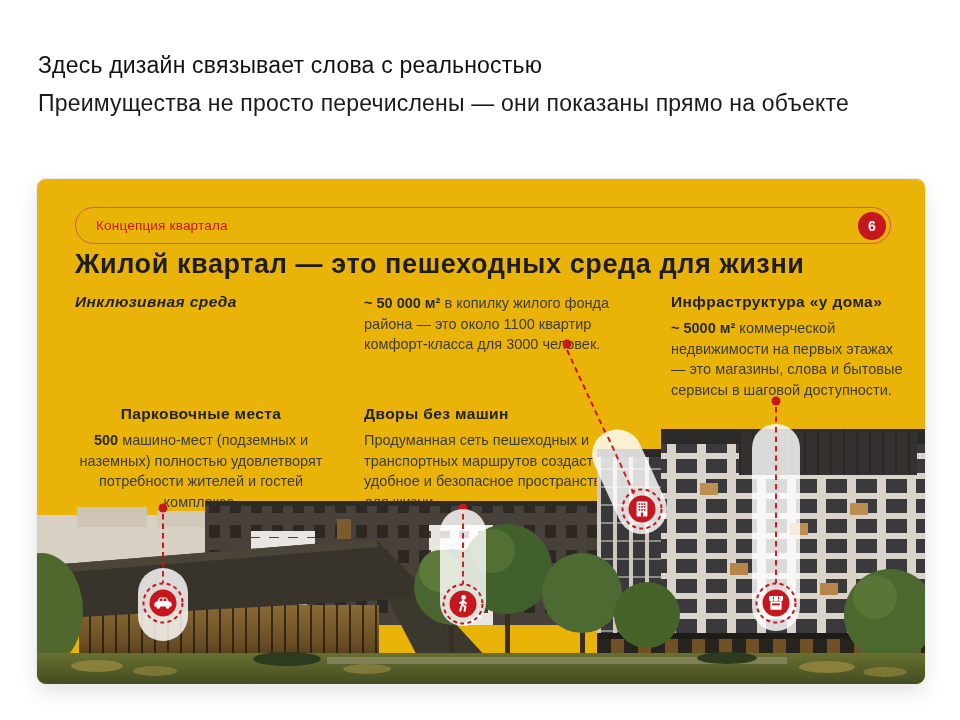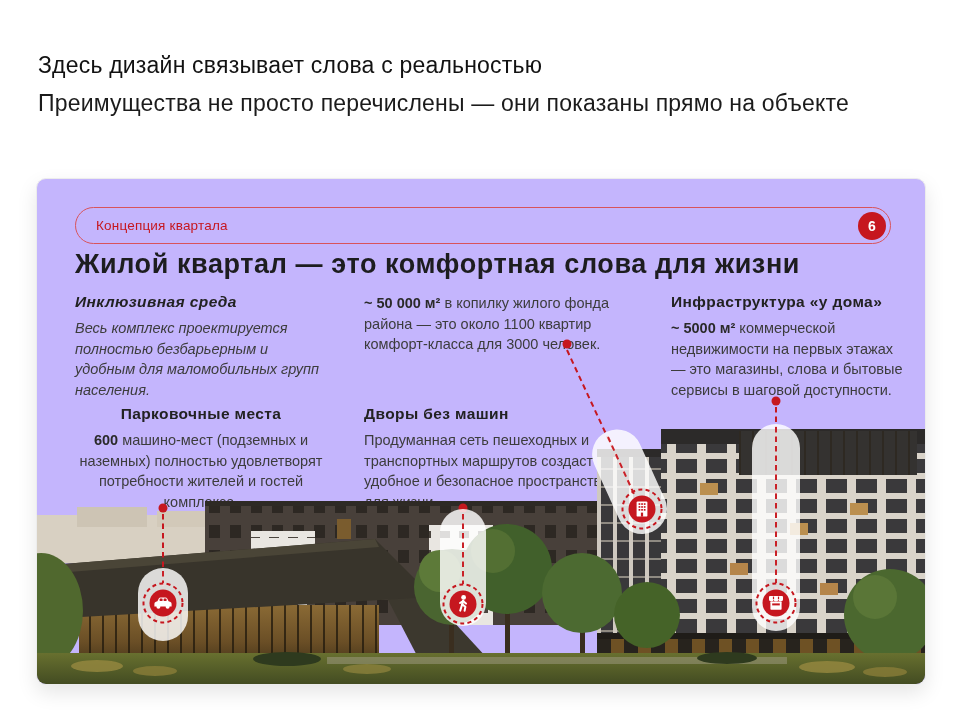--- a/index.html
+++ b/index.html
@@ -1,19 +1,19 @@
 <!DOCTYPE html>
 <html><head>
 <meta charset="utf-8">
 <style>
   html,body{margin:0;padding:0;background:#ffffff;}
   body{width:960px;height:720px;position:relative;font-family:"Liberation Sans","DejaVu Sans",sans-serif;overflow:hidden;}
   .page-title{position:absolute;left:38px;top:52px;font-size:23px;font-weight:400;color:#121212;letter-spacing:.2px;}
   .page-subtitle{position:absolute;left:38px;top:88px;width:840px;font-size:23px;font-weight:400;color:#1b1b1b;line-height:30px;letter-spacing:.2px;}
-  .slide-card{position:absolute;left:36px;top:178px;width:888px;height:505px;background:#c4b5fd;border:1px solid #ececec;border-radius:10px;box-shadow:0 8px 20px rgba(0,0,0,.10);overflow:hidden;}
+  .slide-card{position:absolute;left:36px;top:178px;width:888px;height:505px;background:#eab308;border:1px solid #ececec;border-radius:10px;box-shadow:0 8px 20px rgba(0,0,0,.10);overflow:hidden;}
   .badge-pill{position:absolute;left:38px;top:28px;right:34px;height:37px;border:1.5px solid #d8545b;border-radius:20px;display:flex;align-items:center;box-sizing:border-box;padding-left:20px;}
   .badge-label{color:#c6171f;font-size:13.5px;font-weight:500;letter-spacing:.2px;}
   .badge-num{position:absolute;right:4px;top:50%;transform:translateY(-50%);width:28px;height:28px;border-radius:50%;background:#c6171f;color:#fff;font-size:14px;font-weight:700;display:flex;align-items:center;justify-content:center;}
   .slide-heading{position:absolute;left:38px;top:70px;width:820px;font-size:27px;font-weight:700;color:#1d1d1f;letter-spacing:.6px;}
   .feature{position:absolute;width:252px;}
   .f1{left:38px;top:114px;font-style:italic;}
   .f2{left:327px;top:114px;}
   .f3{left:634px;top:114px;width:240px;}
   .f4{left:38px;top:226px;text-align:center;}
   .f5{left:327px;top:226px;}
@@ -29,36 +29,35 @@
 <div class="page-title">Здесь дизайн связывает слова с реальностью</div>
 <div class="page-subtitle">Преимущества не просто перечислены — они показаны прямо на объекте</div>
 
 <div class="slide-card">
 
   <div class="badge-pill">
     <span class="badge-label">Концепция квартала</span>
     <span class="badge-num">6</span>
   </div>
 
-  <div class="slide-heading">Жилой квартал — это комфортная слова для жизни</div>
+  <div class="slide-heading">Жилой квартал — это пешеходных среда для жизни</div>
 
   <div class="feature f1">
     <h3>Инклюзивная среда</h3>
-    <p><b></b><span>Весь комплекс проектируется полностью безбарьерным и удобным для маломобильных групп населения.</span></p>
   </div>
   <div class="feature f2">
     <p><b>~ 50 000 м²</b><span> в копилку жилого фонда района — это около 1100 квартир комфорт-класса для 3000 человек.</span></p>
   </div>
   <div class="feature f3">
     <h3>Инфраструктура «у дома»</h3>
     <p><b>~ 5000 м²</b><span> коммерческой недвижимости на первых этажах — это магазины, слова и бытовые сервисы в шаговой доступности.</span></p>
   </div>
   <div class="feature f4">
     <h3>Парковочные места</h3>
-    <p><b>600</b><span> машино-мест (подземных и наземных) полностью удовлетворят потребности жителей и гостей комплекса.</span></p>
+    <p><b>500</b><span> машино-мест (подземных и наземных) полностью удовлетворят потребности жителей и гостей комплекса.</span></p>
   </div>
   <div class="feature f5">
     <h3>Дворы без машин</h3>
     <p><b></b><span>Продуманная сеть пешеходных и транспортных маршрутов создаст удобное и безопасное пространство для жизни.</span></p>
   </div>
 
   <svg class="scene" viewBox="0 0 888 265" aria-hidden="true">
     <defs>
       <linearGradient id="glassG" x1="0" y1="0" x2="0" y2="1">
         <stop offset="0" stop-color="#8a6a35"></stop>

